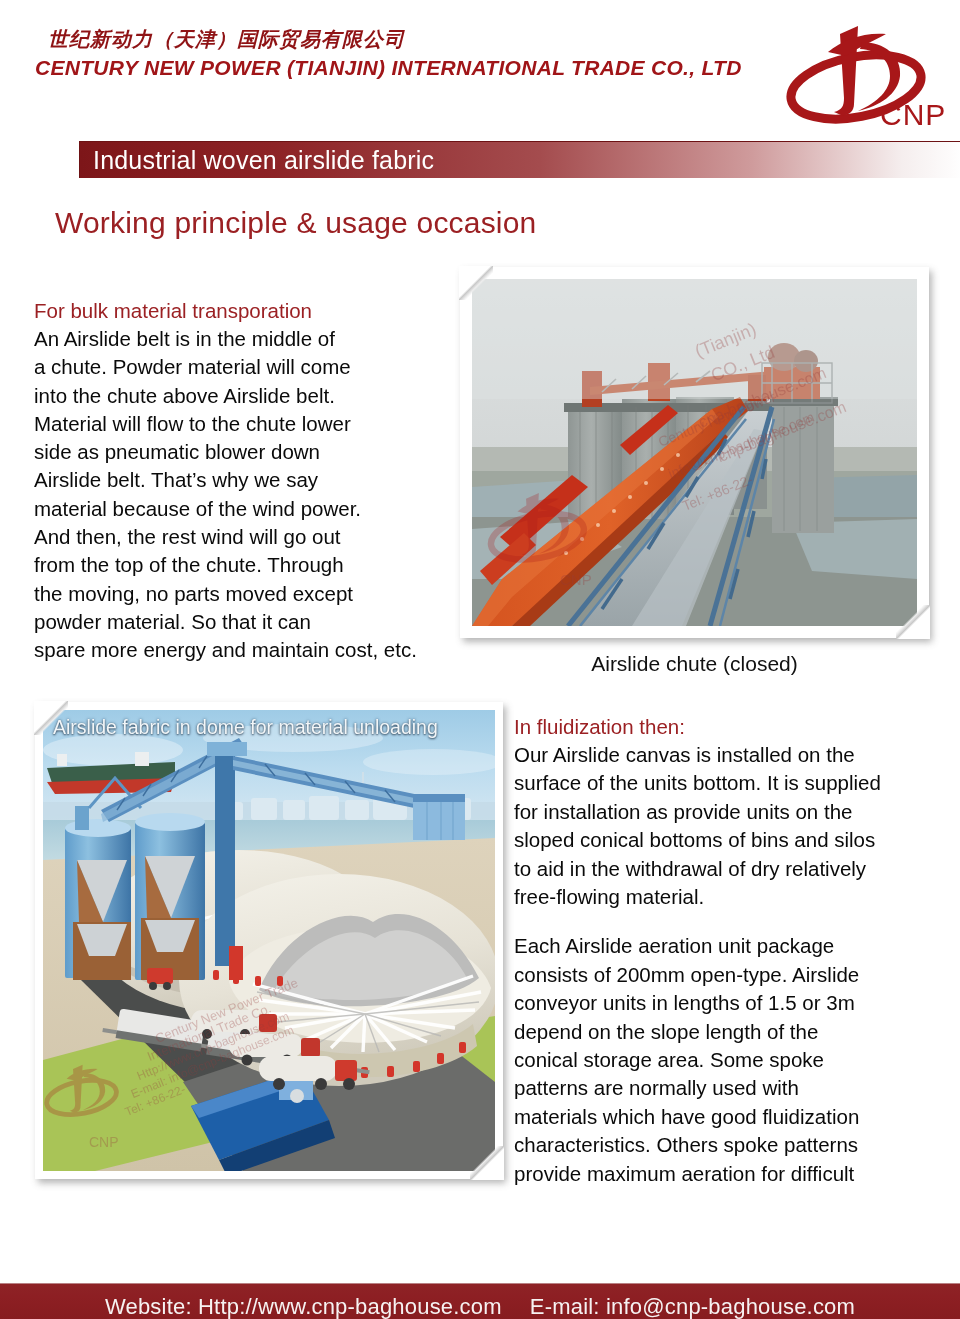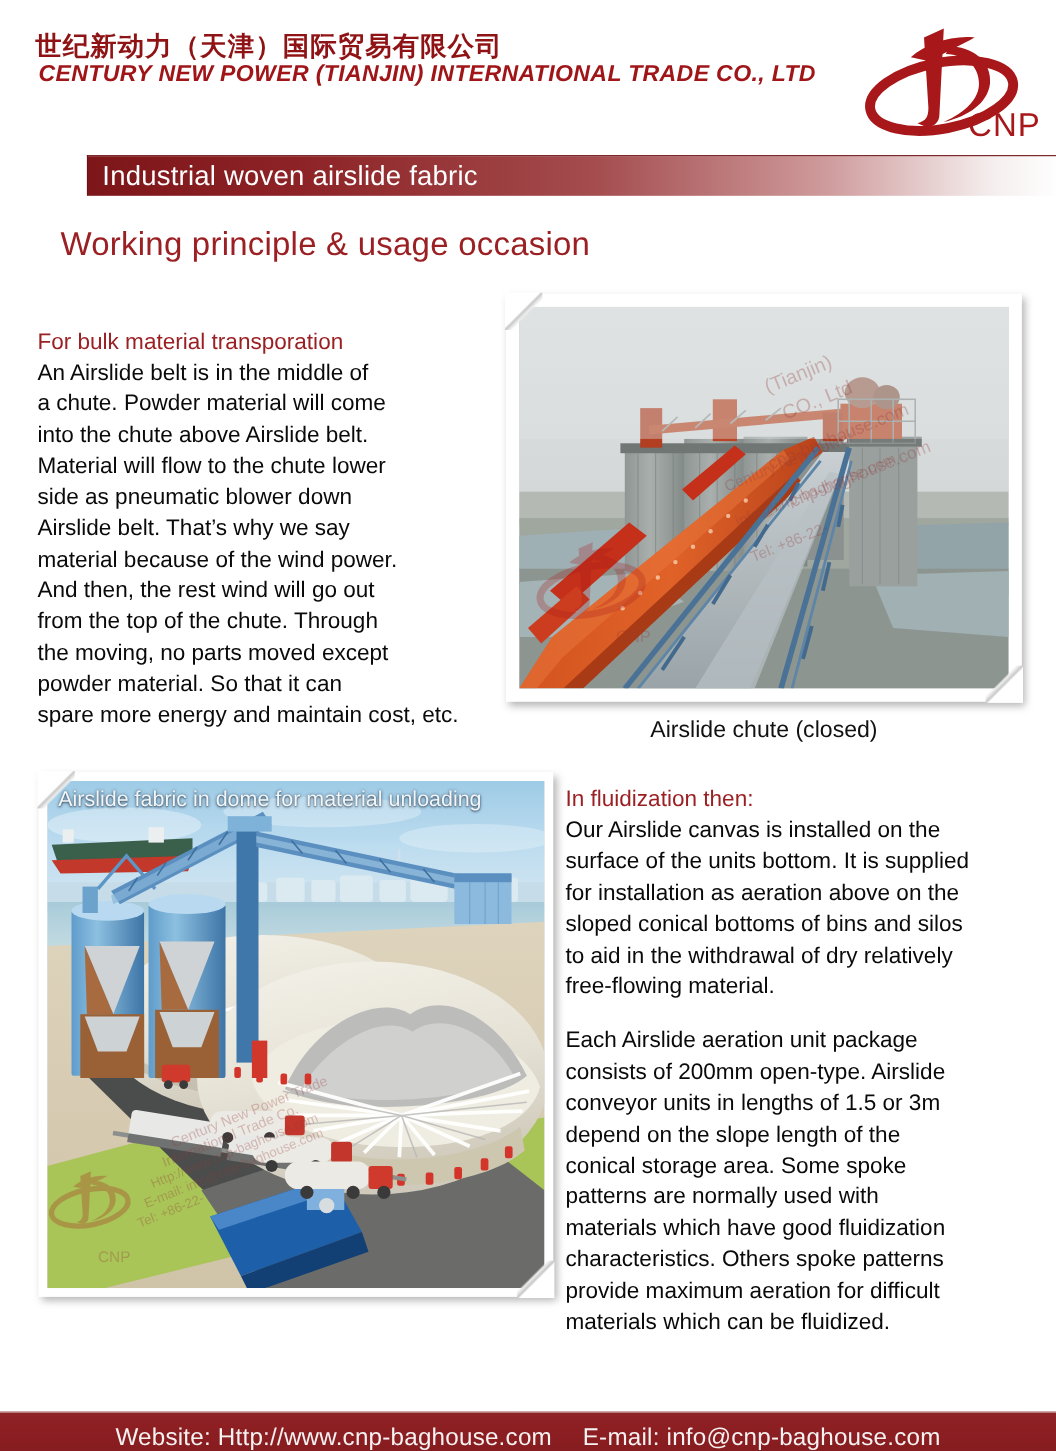--- a/index.html
+++ b/index.html
@@ -17,24 +17,25 @@
   }
 
   
   .header {
     position: absolute;
     left: 0; top: 0;
     width: 960px; height: 136px;
   }
   .hdr-cn {
     position: absolute;
-    left: 32px; top: 26px;
+    left: 48px; top: 26px;
     font-family: "Liberation Serif", serif;
-    font-size: 24px;
+    font-size: 20px;
     font-weight: bold;
+    font-style: italic;
     letter-spacing: 1px;
     color: #8f1315;
     white-space: nowrap;
   }
   .hdr-en {
     position: absolute;
     left: 35px; top: 56px;
     font-family: "Liberation Sans", sans-serif;
     font-size: 21px;
     font-weight: bold;
@@ -665,35 +666,34 @@
     <path d="M56 18 L74 10 L70 88 C70 96 64 100 57 99 L50 96 C58 94 60 90 60 82 Z" fill="#a81719"></path>
     <path d="M44 36 C58 24 80 16 102 18 C92 24 76 30 62 40 Z" fill="#a81719"></path>
     <path d="M78 26 C100 26 118 40 116 60 C114 78 96 90 74 95 C94 86 106 74 106 60 C106 44 94 34 76 33 Z" fill="#a81719"></path>
   </svg>
 </div>
 
 <div class="right-text">
   <div class="lead-red">In fluidization then:</div>
   <div class="body-line">Our Airslide canvas is installed on the</div>
   <div class="body-line">surface of the units bottom. It is supplied</div>
-  <div class="body-line">for installation as aeration above on the</div>
+  <div class="body-line">for installation as provide units on the</div>
   <div class="body-line">sloped conical bottoms of bins and silos</div>
   <div class="body-line">to aid in the withdrawal of dry relatively</div>
   <div class="body-line">free-flowing material.</div>
   <div class="para-gap"></div>
   <div class="body-line">Each Airslide aeration unit package</div>
   <div class="body-line">consists of 200mm open-type. Airslide</div>
   <div class="body-line">conveyor units in lengths of 1.5 or 3m</div>
   <div class="body-line">depend on the slope length of the</div>
   <div class="body-line">conical storage area. Some spoke</div>
   <div class="body-line">patterns are normally used with</div>
   <div class="body-line">materials which have good fluidization</div>
   <div class="body-line">characteristics. Others spoke patterns</div>
   <div class="body-line">provide maximum aeration for difficult</div>
-  <div class="body-line">materials which can be fluidized.</div>
 </div>
 
 <div class="footer">
   <div class="footer-inner">
     <span class="footer-text">Website: Http://www.cnp-baghouse.com</span>
     <span class="footer-text">E-mail: info@cnp-baghouse.com</span>
   </div>
 </div>
 
 </body></html>

